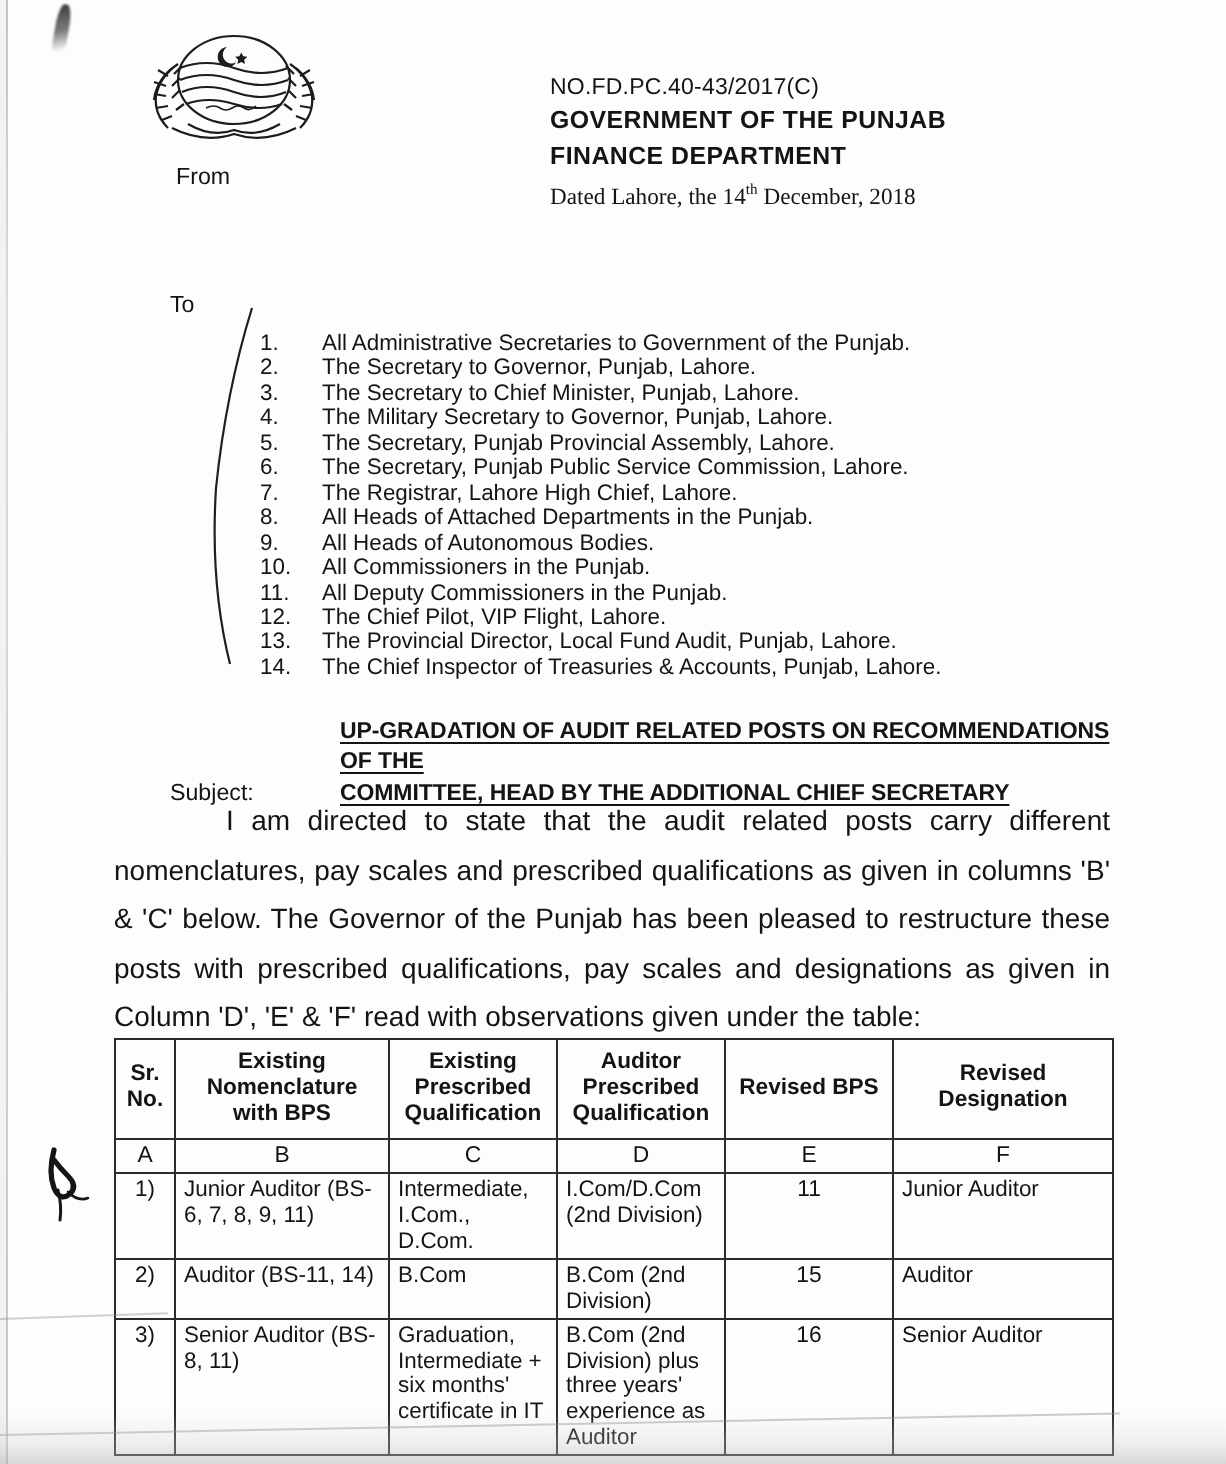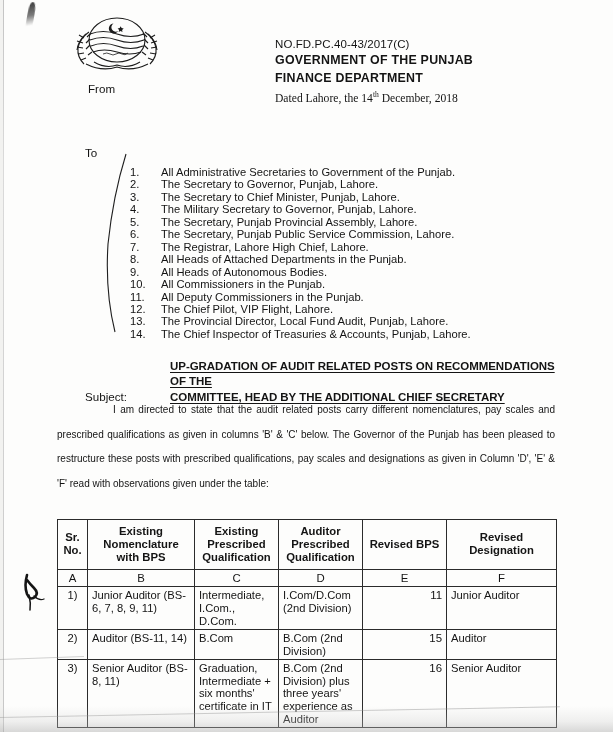--- a/index.html
+++ b/index.html
@@ -163,21 +163,21 @@
   .subject-text span {
     text-decoration: underline;
     text-underline-offset: 2px;
   }
 
   
   .body-para {
     position: absolute;
     left: 57px; top: 398px;
     width: 498px;
-    font-size: 10px;
+    font-size: 14px;
     line-height: 24.6px;
     text-align: justify;
     text-indent: 56px;
   }
 
   
   .tbl-wrap {
     position: absolute;
     left: 57px; top: 494px;
     width: 499px;
@@ -217,21 +217,21 @@
     vertical-align: middle;
     font-size: 11.4px;
     padding: 6px 2px;
   }
   td.c-sr {
     text-align: center;
     vertical-align: top;
     padding-top: 3px;
   }
   td.c-bps {
-    text-align: right;
+    text-align: center;
     vertical-align: middle;
     font-size: 11.4px;
   }
   td.c-desig {
     vertical-align: middle;
     padding-left: 6px;
   }
 
   
   .hand-mark {

